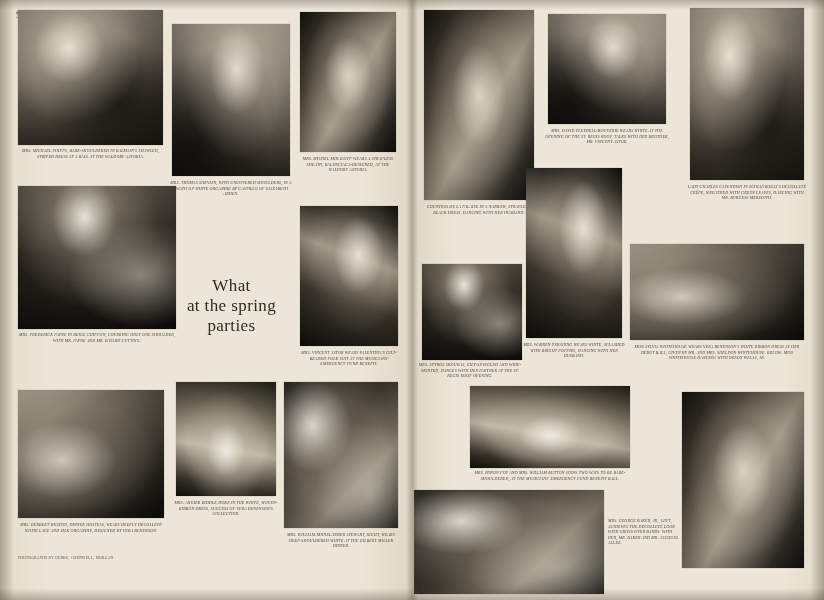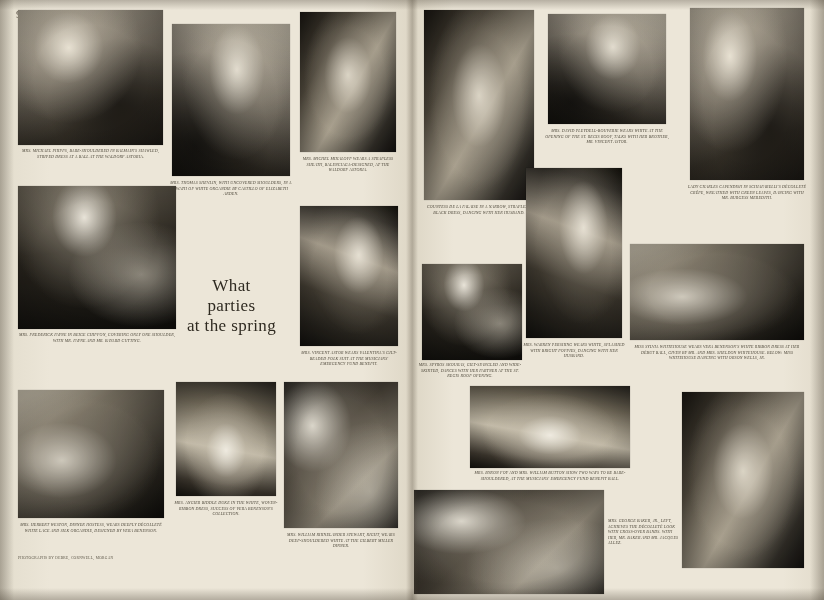--- a/index.html
+++ b/index.html
@@ -159,22 +159,22 @@
   <div class="cap" style="left:298px; top:156px; width:100px;">MRS. MICHEL MIHALOFF WEARS A STRAPLESS SHEATH, BALENCIAGA-DESIGNED, AT THE WALDORF ASTORIA.</div>
 
   <div class="photo tex4" style="left:18px; top:186px; width:158px; height:143px;">
     <div class="sepia"></div>
       <div class="vign"></div>
   </div>
   <div class="cap" style="left:18px; top:332px; width:158px;">MRS. FREDERICK PAYNE IN BEIGE CHIFFON, COVERING ONLY ONE SHOULDER, WITH MR. PAYNE AND MR. BAYARD CUTTING.</div>
 
   <div class="headline" style="left:174px; top:228px; width:115px;margin-top:48px;">
     <div>What</div>
+    <div>at the spring</div>
     <div>parties</div>
-    <div>at the spring</div>
   </div>
 
   <div class="photo tex5" style="left:300px; top:206px; width:98px; height:140px;">
     <div class="sepia"></div>
       <div class="vign"></div>
   </div>
   <div class="cap" style="left:298px; top:350px; width:102px;">MRS. VINCENT ASTOR WEARS VALENTINA'S GILT-BEADED FOLK SUIT AT THE MUSICIANS' EMERGENCY FUND BENEFIT.</div>
 
   <div class="photo tex6" style="left:18px; top:390px; width:146px; height:128px;">
     <div class="sepia"></div>

